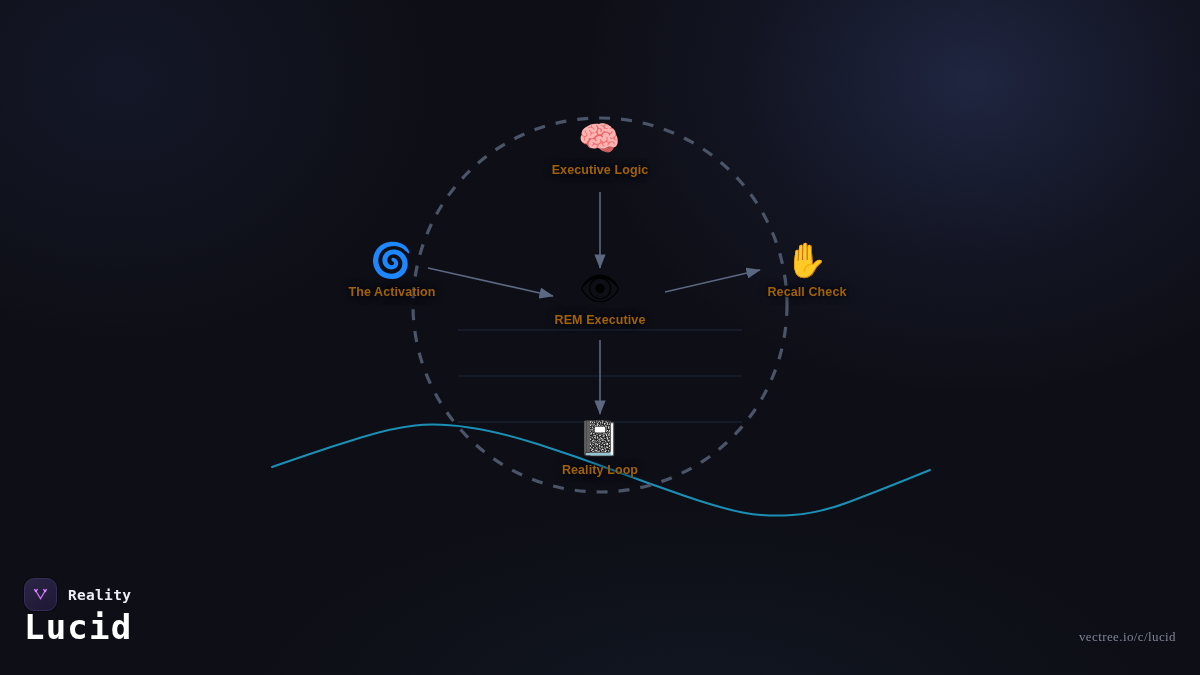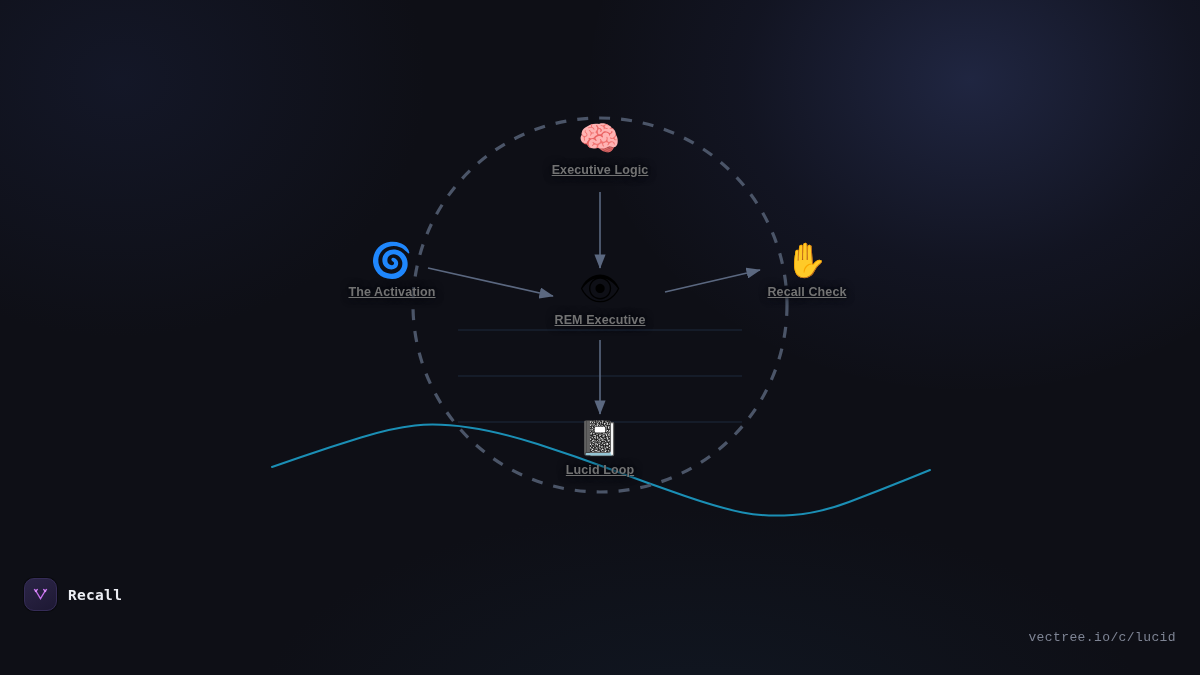--- a/index.html
+++ b/index.html
@@ -36,25 +36,24 @@
     position:absolute; width:170px; margin-left:-85px;
     text-align:center; pointer-events:auto;
   }
   .node-emoji {
     font-size:34px; line-height:40px; display:block;
     height:42px;
     font-family:"DejaVu Sans", sans-serif;
   }
   .node-label {
     display:inline-block;
-    font-size:12.5px; font-weight:bold; color:#737373;
+    font-size:12.5px; font-weight:bold; color:#a16207;
     letter-spacing:0.1px;
     margin-top:2px;
     text-shadow:0 0 8px rgba(10,12,18,0.95), 0 0 3px rgba(10,12,18,1);
-    text-decoration:underline;
   }
 
   
   #footer { position:absolute; left:0; bottom:0; width:1200px; height:115px; }
   #brand-row {
     position:absolute; left:24px; top:18px;
     display:flex; align-items:center; gap:11px;
   }
   #brand-mark {
     width:33px; height:33px; border-radius:10px;
@@ -68,21 +67,21 @@
     font-size:14.5px; font-weight:bold; color:#eceef4; letter-spacing:0.3px;
   }
   #page-title {
     position:absolute; left:24px; top:46px;
     font-family:"DejaVu Sans Mono","Liberation Mono", monospace;
     font-size:34px; font-weight:bold; color:#ffffff;
     letter-spacing:1.2px; line-height:42px;
   }
   #page-url {
     position:absolute; right:24px; bottom:30px;
-    font-family:Liberation Mono, monospace;
+    font-family:Liberation Serif, serif;
     font-size:13px; color:#7e8494; letter-spacing:0.4px;
   }
 </style>
 </head>
 <body>
 
 <div id="stage">
 
   <div class="glow glow-a"></div>
   <div class="glow glow-b"></div>
@@ -111,34 +110,35 @@
         <line x1="665" y1="292" x2="760" y2="270" stroke="#5b6880" stroke-width="1.6" marker-end="url(#arrowhead)"></line>
         <line x1="600" y1="340" x2="600" y2="414" stroke="#5b6880" stroke-width="1.6" marker-end="url(#arrowhead)"></line>
       </g>
   </svg>
 
   <div id="node-layer">
       <div class="node" style="left: 600px; top: 118px;"><span class="node-emoji">🧠</span><span class="node-label">Executive Logic</span></div>
       <div class="node" style="left: 392px; top: 240px;"><span class="node-emoji">🌀</span><span class="node-label">The Activation</span></div>
       <div class="node" style="left: 600px; top: 268px;"><span class="node-emoji">👁</span><span class="node-label">REM Executive</span></div>
       <div class="node" style="left: 807px; top: 240px;"><span class="node-emoji">✋</span><span class="node-label">Recall Check</span></div>
-      <div class="node" style="left: 600px; top: 418px;"><span class="node-emoji">📓</span><span class="node-label">Lucid Loop</span></div>
+      <div class="node" style="left: 600px; top: 418px;"><span class="node-emoji">📓</span><span class="node-label">Reality Loop</span></div>
     </div>
 
   <div id="footer">
     <div id="brand-row">
       <div id="brand-mark">
         <svg width="19" height="19" viewBox="0 0 24 24" aria-hidden="true">
           <g stroke="#c470ec" stroke-width="1.7" fill="none" stroke-linecap="round">
             <path d="M6.2 7.6 L12 17.2 L17.8 7.6"></path>
             <path d="M4.4 5.6 L6.2 7.6 L8.0 5.6"></path>
             <path d="M16.0 5.6 L17.8 7.6 L19.6 5.6"></path>
           </g>
           <circle cx="6.2" cy="7.6" r="1.5" fill="#d98bf5"></circle>
           <circle cx="17.8" cy="7.6" r="1.5" fill="#d98bf5"></circle>
         </svg>
       </div>
-      <span id="brand-name">Recall</span>
+      <span id="brand-name">Reality</span>
     </div>
+    <div id="page-title">Lucid</div>
     <div id="page-url">vectree.io/c/lucid</div>
   </div>
 
 </div>
 
 </body></html>

